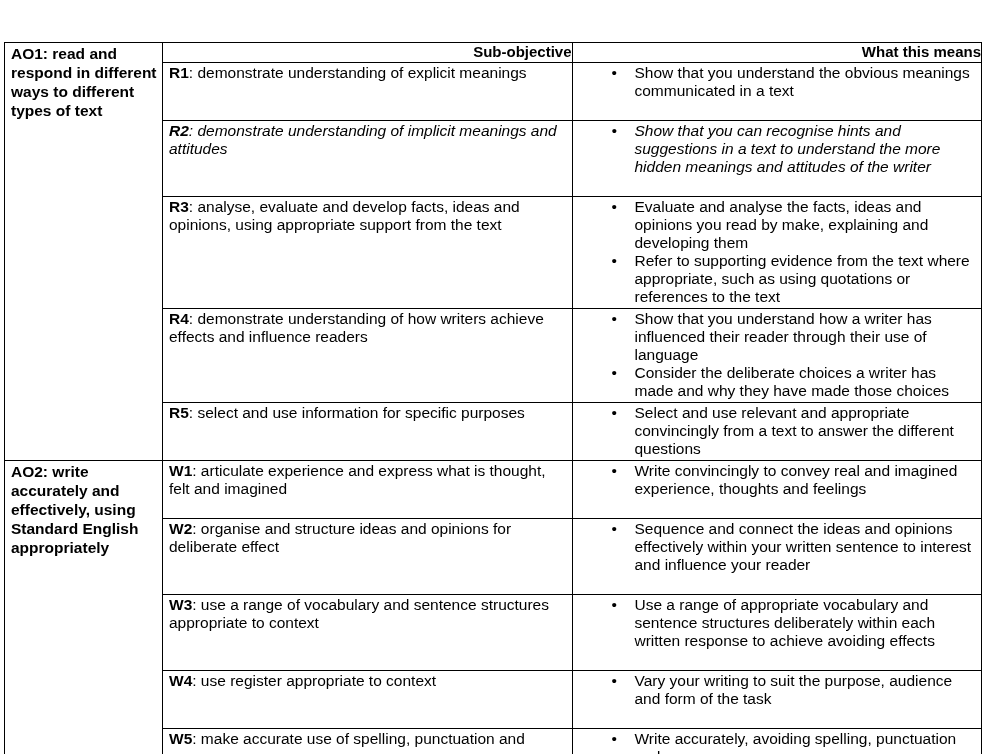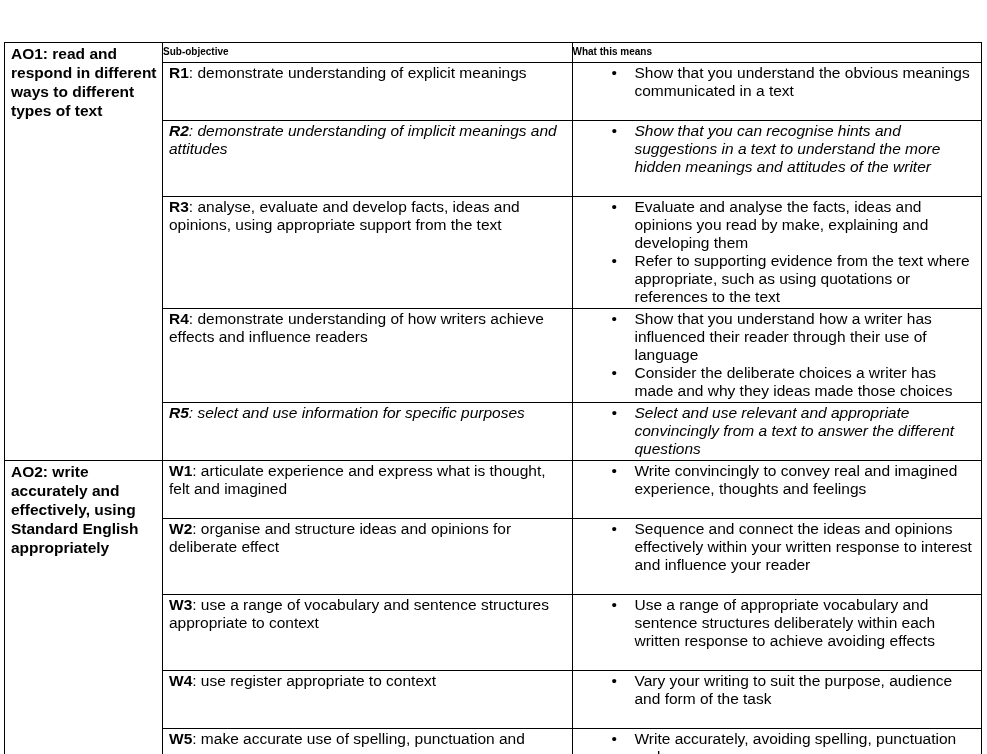--- a/index.html
+++ b/index.html
@@ -1,20 +1,20 @@
 <!DOCTYPE html>
 <html><head>
 <meta charset="utf-8">
 <style>
   html, body { margin:0; padding:0; background:#ffffff; }
   body { width:987px; height:754px; position:relative; overflow:hidden;
          font-family:"Liberation Sans", sans-serif; font-size:15.5px; color:#000; }
   table { position:absolute; left:4px; top:4px; border-collapse:collapse; table-layout:fixed; width:978px;margin-top:38px; }
   td, th { border:1.5px solid #000; vertical-align:top; padding:0; }
-  th { font-weight:bold; text-align:left; height:19px; line-height:18px; font-size:10px; }
+  th { font-weight:bold; text-align:right; height:19px; line-height:18px; font-size:15px; }
   .ao { width:147px; font-weight:bold; padding:1px 4px 0 6px; line-height:19px; }
   .sub { width:339px; padding:1px 6px 0 6px; line-height:18px; }
   .mean { padding:1px 6px 0 0; line-height:18px; }
   .mean ul { margin:0; padding:0; list-style:none; }
   .mean li { position:relative; padding-left:62px; }
   .mean li .dot { position:absolute; left:39px; top:0; }
   .code { font-weight:bold; }
 </style>
 </head>
 <body>
@@ -55,26 +55,26 @@
       <li><span class="dot">•</span><span>Refer to supporting evidence from the text where appropriate, such as using quotations or references to the text</span></li>
     </ul>
         </td>
   </tr>
 
   <tr style="height:94px;">
     <td class="sub"><span class="code">R4</span><span>: demonstrate understanding of how writers achieve effects and influence readers</span></td>
     <td class="mean">
           <ul>
       <li><span class="dot">•</span><span>Show that you understand how a writer has influenced their reader through their use of language</span></li>
-      <li><span class="dot">•</span><span>Consider the deliberate choices a writer has made and why they ideas made those choices</span></li>
+      <li><span class="dot">•</span><span>Consider the deliberate choices a writer has made and why they have made those choices</span></li>
     </ul>
         </td>
   </tr>
 
-  <tr style="height:58px;font-style:italic;">
+  <tr style="height:58px;">
     <td class="sub"><span class="code">R5</span><span>: select and use information for specific purposes</span></td>
     <td class="mean">
           <ul>
       <li><span class="dot">•</span><span>Select and use relevant and appropriate convincingly from a text to answer the different questions</span></li>
     </ul>
         </td>
   </tr>
 
   <tr style="height:58px;">
     <td class="ao" rowspan="5">
@@ -85,21 +85,21 @@
           <ul>
       <li><span class="dot">•</span><span>Write convincingly to convey real and imagined experience, thoughts and feelings</span></li>
     </ul>
         </td>
   </tr>
 
   <tr style="height:76px;">
     <td class="sub"><span class="code">W2</span><span>: organise and structure ideas and opinions for deliberate effect</span></td>
     <td class="mean">
           <ul>
-      <li><span class="dot">•</span><span>Sequence and connect the ideas and opinions effectively within your written response to interest and influence your reader</span></li>
+      <li><span class="dot">•</span><span>Sequence and connect the ideas and opinions effectively within your written sentence to interest and influence your reader</span></li>
     </ul>
         </td>
   </tr>
 
   <tr style="height:76px;">
     <td class="sub"><span class="code">W3</span><span>: use a range of vocabulary and sentence structures appropriate to context</span></td>
     <td class="mean">
           <ul>
       <li><span class="dot">•</span><span>Use a range of appropriate vocabulary and sentence structures deliberately within each written response to achieve avoiding effects</span></li>
     </ul>

